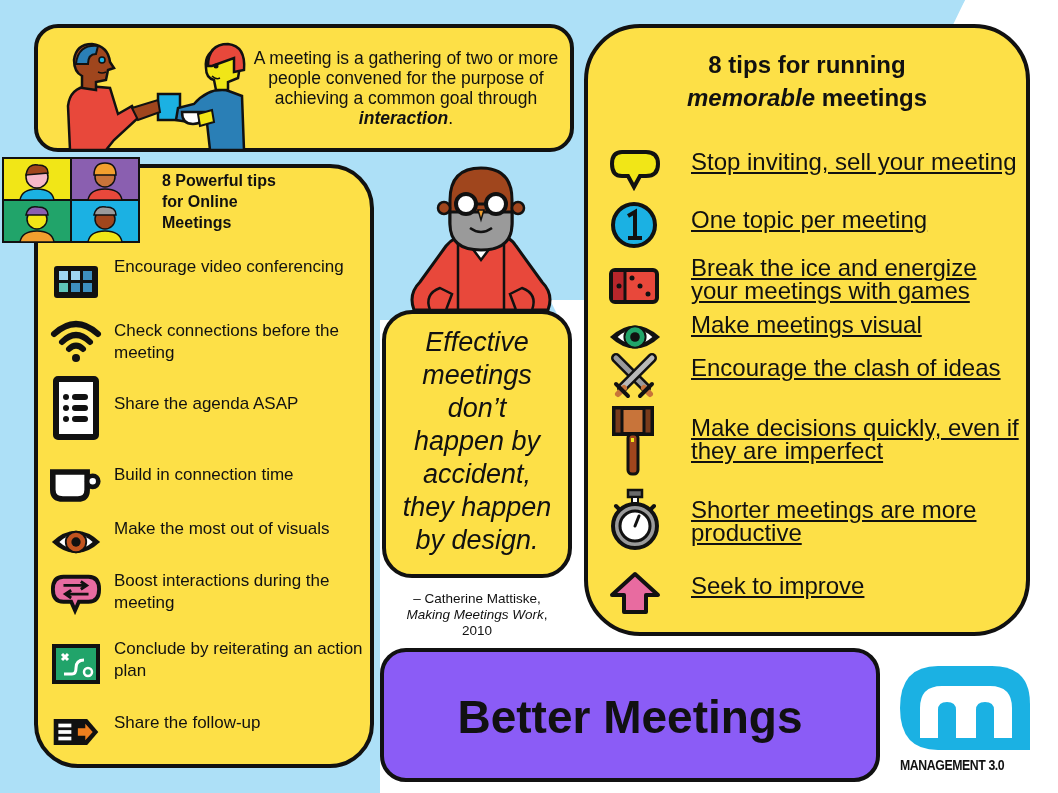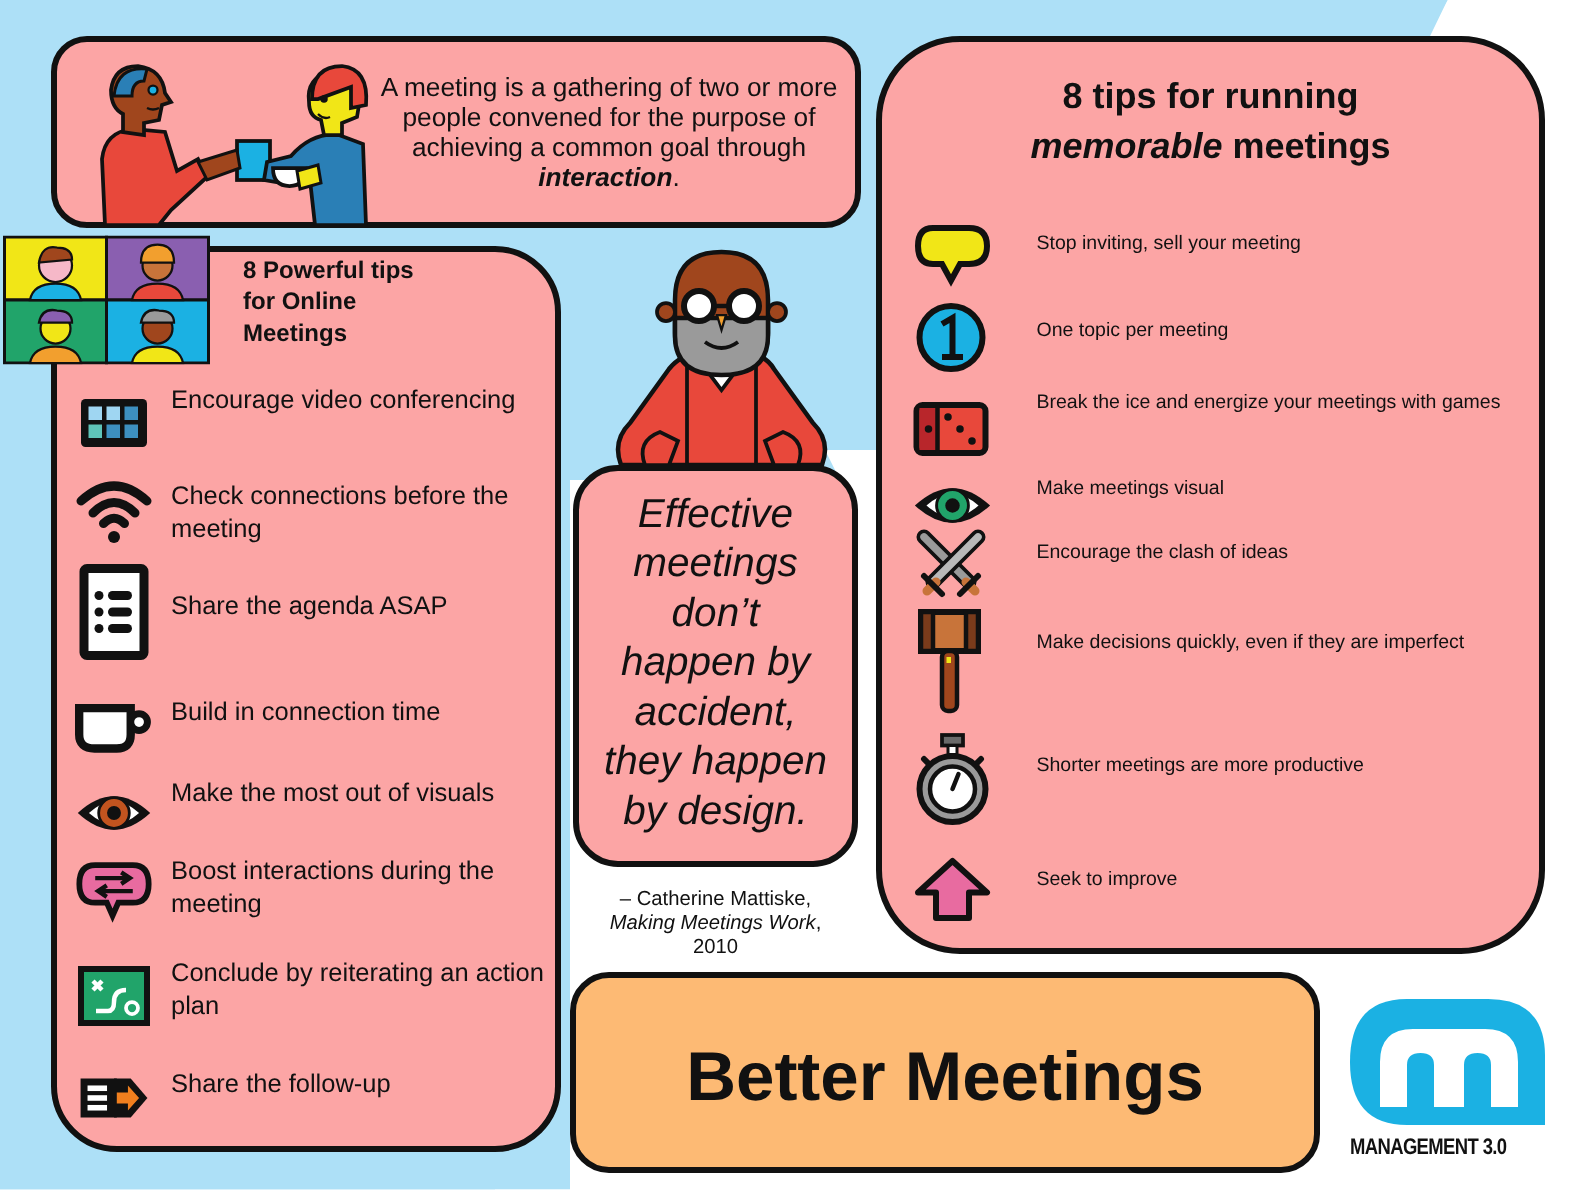--- a/index.html
+++ b/index.html
@@ -1,19 +1,19 @@
 <!DOCTYPE html>
 <html><head>
 <meta charset="utf-8">
 <style>
   * { box-sizing: border-box; margin: 0; padding: 0; }
   html, body { width: 1058px; height: 793px; overflow: hidden; }
   body { position: relative; font-family: "Liberation Sans", sans-serif; color: #111; background: #ffffff; }
   .bg { position: absolute; inset: 0; }
-  .card { position: absolute; background: #fca5a5; border: 4px solid #111; }
+  .card { position: absolute; background: #fde047; border: 4px solid #111; }
   .abs { position: absolute; }
 
   
   #intro { left: 34px; top: 24px; width: 540px; height: 128px; border-radius: 24px; }
   #intro .text { position: absolute; left: 210px; top: 20px; width: 316px; text-align: center; font-size: 17.5px; line-height: 20px; }
   #intro .text b { font-style: italic; }
 
   
   #online { left: 34px; top: 164px; width: 340px; height: 604px; border-radius: 44px; }
   #online-title { left: 162px; top: 170px; font-weight: bold; font-size: 16px; line-height: 21px; }
@@ -26,24 +26,24 @@
   #quote .q { position: absolute; left: 0; right: 0; top: 12px; text-align: center; font-style: italic; font-size: 27px; line-height: 33px; }
   #quote .attr { position: absolute; left: 0; right: 0; top: 253px; text-align: center; font-size: 13.5px; line-height: 16px; margin-top: 24px; }
   #quote .attr i { font-style: italic; }
 
   
   #memo { left: 584px; top: 24px; width: 446px; height: 612px; border-radius: 56px; }
   #memo-title { left: 584px; top: 48px; width: 446px; text-align: center; font-weight: bold; font-size: 24px; line-height: 33px; }
   #memo-title i { font-style: italic; }
   .mtip { position: absolute; left: 604px; width: 420px; }
   .mtip .ico { position: absolute; left: 4px; width: 54px; height: 54px; }
-  .mtip .lbl { position: absolute; left: 87px; font-size: 13px; line-height: 23px; }
-
-  
-  #banner { left: 380px; top: 648px; width: 500px; height: 134px; border-radius: 26px; background: #fdba74; }
+  .mtip .lbl { position: absolute; left: 87px; font-size: 24px; line-height: 23px; text-decoration: underline; }
+
+  
+  #banner { left: 380px; top: 648px; width: 500px; height: 134px; border-radius: 26px; background: #8b5cf6; }
   #banner .t { position: absolute; left: 0; right: 0; top: 38px; text-align: center; font-weight: bold; font-size: 46px; }
 
   
   #logo { left: 896px; top: 664px; width: 140px; height: 116px; }
   #logo .word { position: absolute; left: 4px; top: 92px; font-weight: bold; font-size: 15px; letter-spacing: -0.5px; transform: scaleX(0.82); transform-origin: left; white-space: nowrap; }
 </style>
 </head>
 <body>
 
 <svg class="bg" width="1058" height="793" viewBox="0 0 1058 793">

